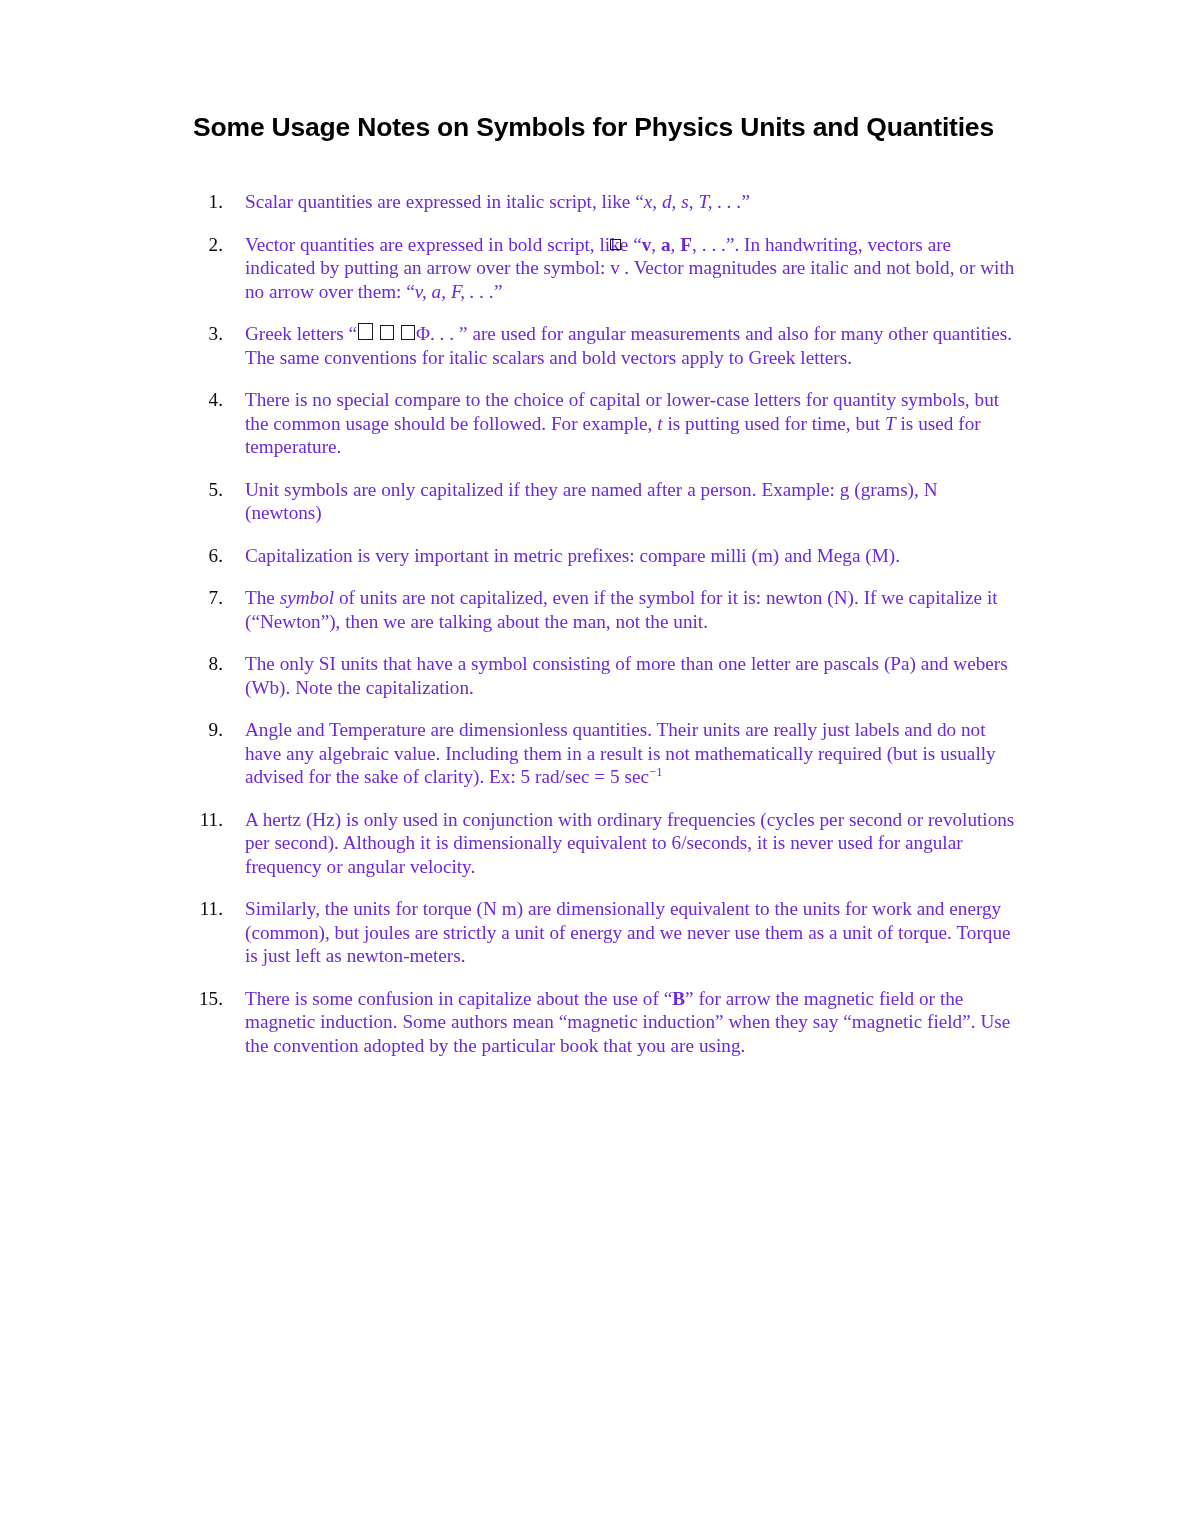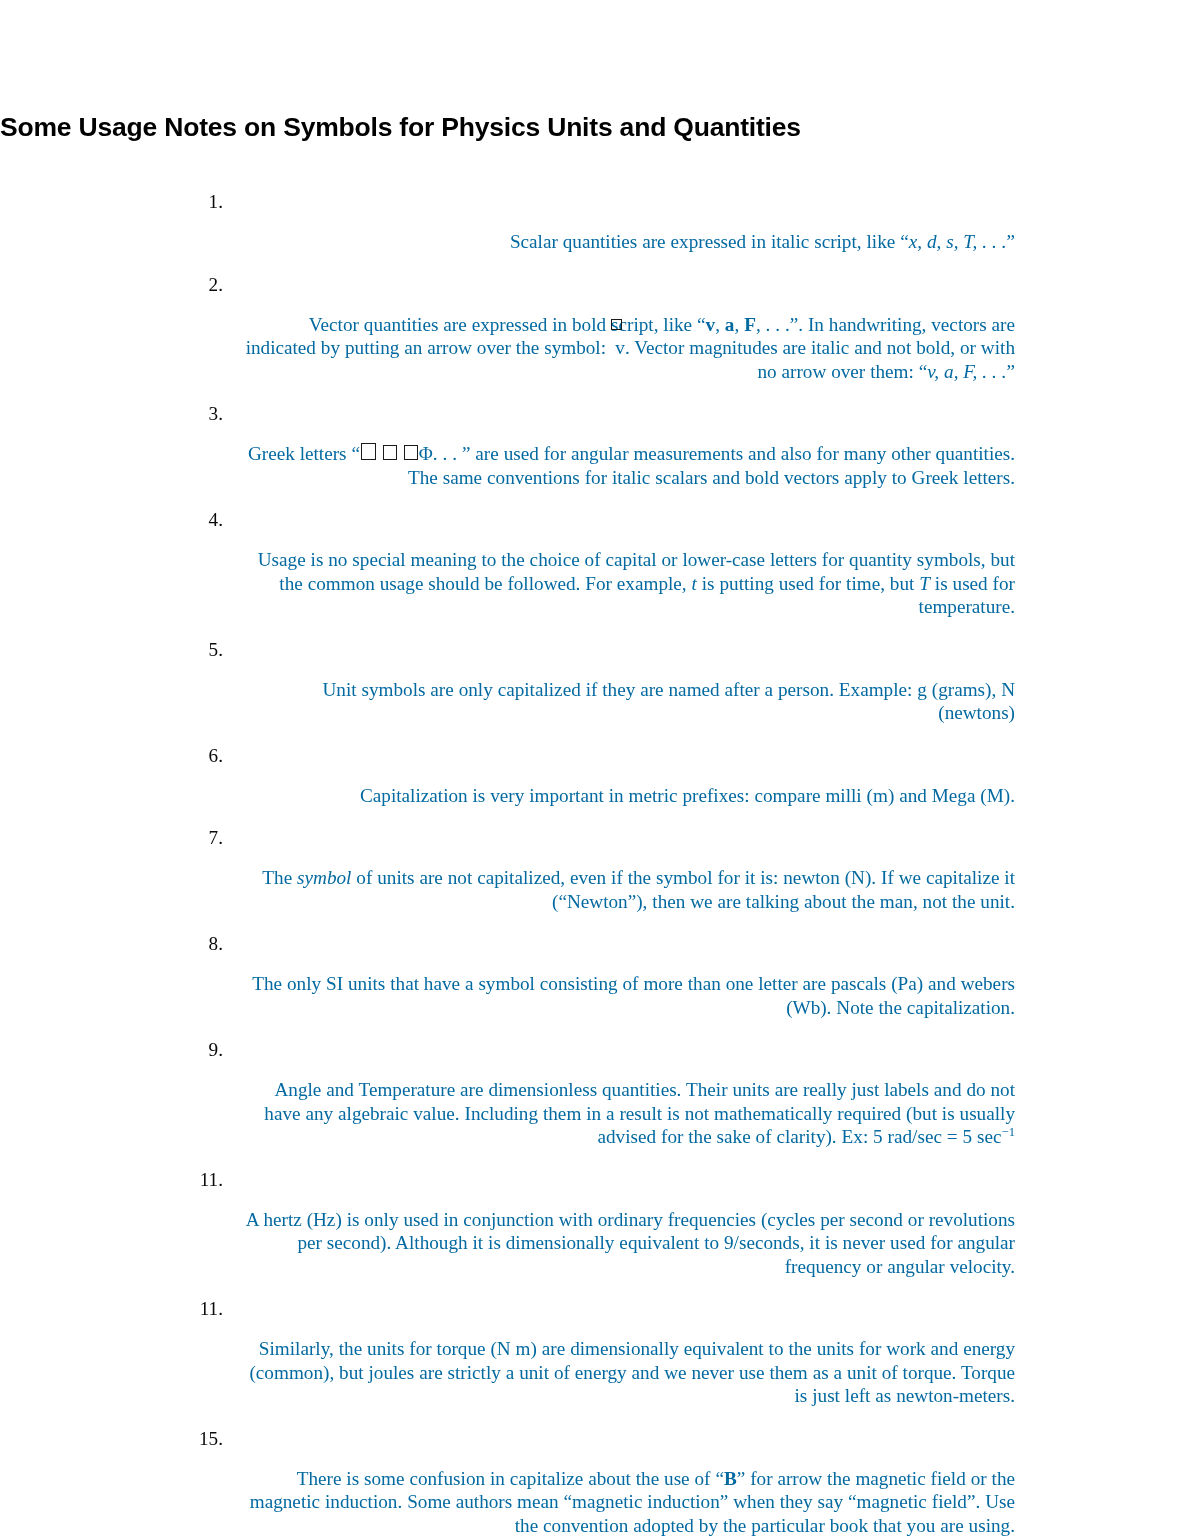--- a/index.html
+++ b/index.html
@@ -22,20 +22,21 @@
     width: 1187px;
     height: 1536px;
     background: #ffffff;
   }
 
   .doc-title {
     position: absolute;
     left: 0;
     top: 112px;
     width: 1187px;
+    text-align: center;
     font-family: "Liberation Sans", "DejaVu Sans", sans-serif;
     font-weight: bold;
     font-size: 26.5px;
     letter-spacing: -0.2px;
     color: #000000;
   }
 
   .notes-list {
     position: absolute;
     left: 170px;
@@ -58,24 +59,23 @@
     padding-right: 0;
     font-size: 19.2px;
     line-height: 1.225;
     color: #0a0a0a;
     white-space: nowrap;
   }
 
   .note-text {
     flex: 1 1 auto;
     padding-left: 22px;
-    text-align: right;
-    color: #0369a1;
+    text-align: left;
+    color: #6d28d9;
     word-spacing: 0.1px;
-    margin-top: 40px;
   }
 
   .note-text i { font-style: italic; }
   .note-text b { font-weight: bold; }
 
   
   .glyph-box {
     display: inline-block;
     border: 1.3px solid #1a1a1a;
     background: transparent;
@@ -121,21 +121,21 @@
       <div class="note-item">
         <div class="note-number">2.</div>
         <div class="note-text"><span>Vector quantities are expressed in bold script, like “</span><b>v</b><span>, </span><b>a</b><span>, </span><b>F</b><span>, . . .”.   In handwriting, vectors are indicated by putting an arrow over the symbol:  </span><span class="vec-accent"><span class="glyph-box tiny"></span><span>v</span></span><span>. Vector magnitudes are italic and not bold, or with no arrow over them: “</span><i>v, a, F, . . .</i><span>”</span></div>
       </div>
       <div class="note-item">
         <div class="note-number">3.</div>
         <div class="note-text"><span>Greek letters “</span><span class="glyph-box lg"></span><span> </span><span class="glyph-box sm"></span><span> </span><span class="glyph-box sm"></span><span>Φ. . . ” are used for angular measurements and also for many other quantities. The same conventions for italic scalars and bold vectors apply to Greek letters.</span></div>
       </div>
       <div class="note-item">
         <div class="note-number">4.</div>
-        <div class="note-text"><span>Usage is no special meaning to the choice of capital or lower-case letters for quantity symbols, but the common usage should be followed. For example, </span><i>t</i><span> is putting used for time, but </span><i>T</i><span> is used for temperature.</span></div>
+        <div class="note-text"><span>There is no special compare to the choice of capital or lower-case letters for quantity symbols, but the common usage should be followed. For example, </span><i>t</i><span> is putting used for time, but </span><i>T</i><span> is used for temperature.</span></div>
       </div>
       <div class="note-item">
         <div class="note-number">5.</div>
         <div class="note-text"><span>Unit symbols are only capitalized if they are named after a person. Example: g (grams), N (newtons)</span></div>
       </div>
       <div class="note-item">
         <div class="note-number">6.</div>
         <div class="note-text"><span>Capitalization is very important in metric prefixes:  compare milli (m) and Mega (M).</span></div>
       </div>
       <div class="note-item">
@@ -145,21 +145,21 @@
       <div class="note-item">
         <div class="note-number">8.</div>
         <div class="note-text"><span>The only SI units that have a symbol consisting of more than one letter are pascals (Pa) and webers (Wb). Note the capitalization.</span></div>
       </div>
       <div class="note-item">
         <div class="note-number">9.</div>
         <div class="note-text"><span>Angle and Temperature are dimensionless quantities. Their units are really just labels and do not  have any algebraic value. Including them in a result is not mathematically required (but is usually advised for the sake of clarity). Ex:  5 rad/sec = 5 sec</span><sup class="exp">−1</sup></div>
       </div>
       <div class="note-item">
         <div class="note-number">11.</div>
-        <div class="note-text"><span>A hertz (Hz) is only used in conjunction with ordinary frequencies (cycles per second or revolutions per second). Although it is dimensionally equivalent to 9/seconds, it is never used for angular frequency or angular velocity.</span></div>
+        <div class="note-text"><span>A hertz (Hz) is only used in conjunction with ordinary frequencies (cycles per second or revolutions per second). Although it is dimensionally equivalent to 6/seconds, it is never used for angular frequency or angular velocity.</span></div>
       </div>
       <div class="note-item">
         <div class="note-number">11.</div>
         <div class="note-text"><span>Similarly, the units for torque (N m) are dimensionally equivalent to the units for work and energy (common), but joules are strictly a unit of energy and we never use them as a unit of torque. Torque is just left as newton-meters.</span></div>
       </div>
       <div class="note-item">
         <div class="note-number">15.</div>
         <div class="note-text"><span>There is some confusion in capitalize about the use of  “</span><b>B</b><span>” for arrow the magnetic field or the magnetic induction. Some authors mean “magnetic induction” when they say “magnetic field”. Use the convention adopted by the particular book that you are using.</span></div>
       </div>
     </div>

